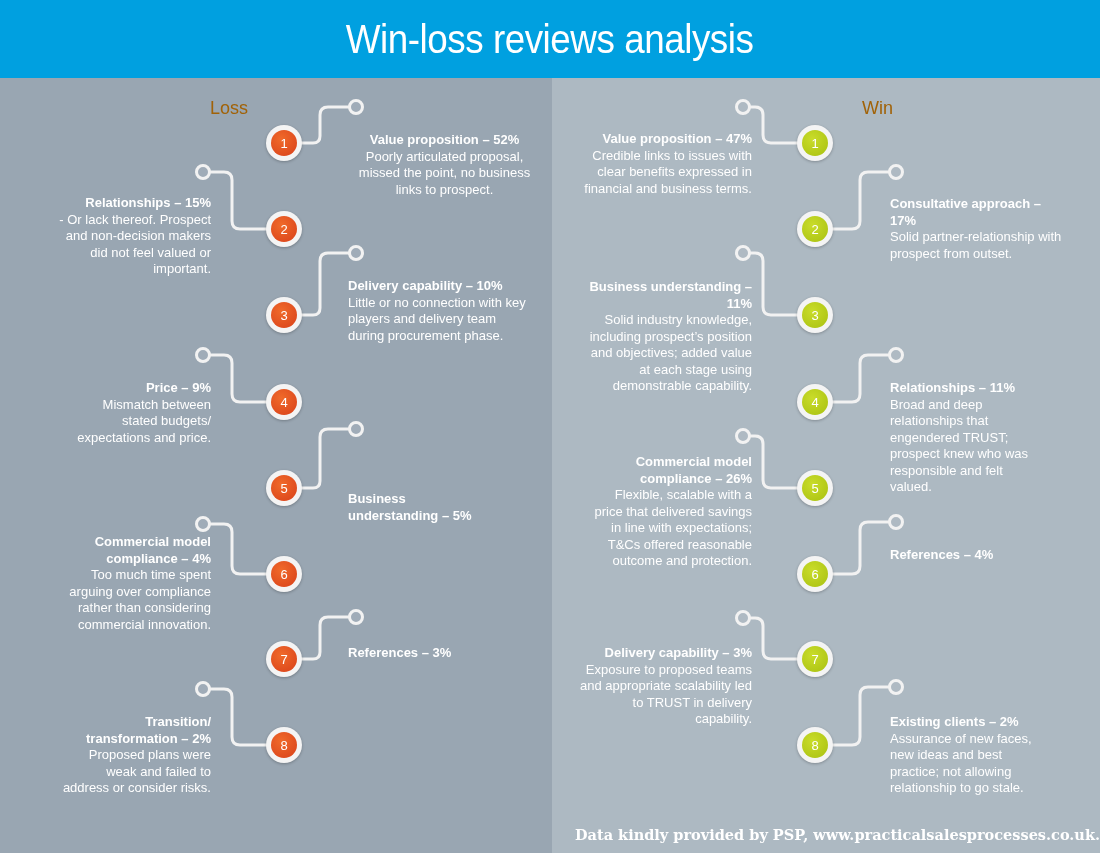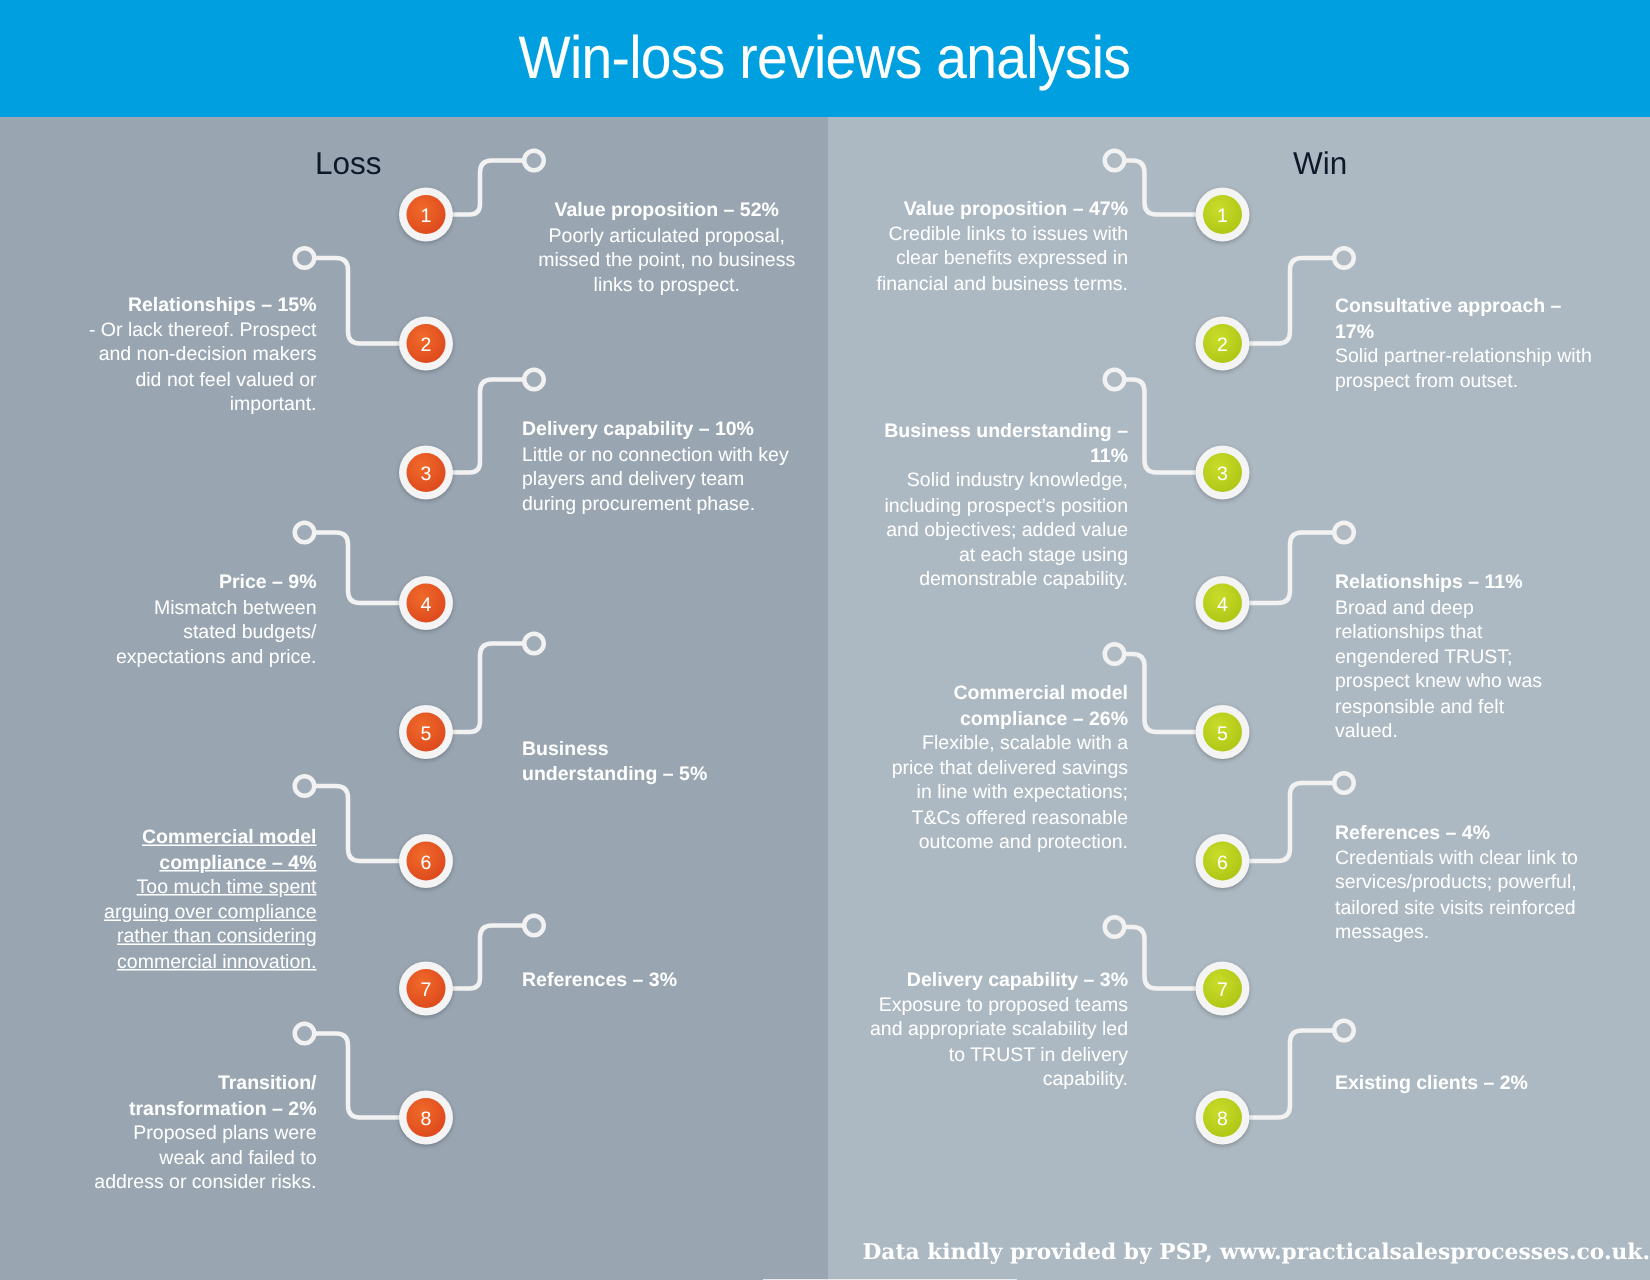--- a/index.html
+++ b/index.html
@@ -1,21 +1,21 @@
 <!DOCTYPE html>
 <html><head>
 <meta charset="utf-8">
 <style>
   html, body { margin: 0; padding: 0; }
   body { width: 1100px; height: 853px; position: relative; overflow: hidden; font-family: "Liberation Sans", sans-serif; }
   .header { position: absolute; left: 0; top: 0; width: 1100px; height: 78px; background: #00a0e0; display: flex; align-items: center; justify-content: center; }
   .header h1 { margin: 0; color: #ffffff; font-family: "Liberation Sans", sans-serif; font-weight: normal; font-size: 40px; letter-spacing: -0.5px; transform: scaleX(0.92); }
   .panel-left { position: absolute; left: 0; top: 78px; width: 552px; height: 775px; background: #99a6b2; }
   .panel-right { position: absolute; left: 552px; top: 78px; width: 548px; height: 775px; background: #adb9c2; }
-  .col-title { position: absolute; color: #0f172a; font-size: 21px; top: 98px; }
+  .col-title { position: absolute; color: #a16207; font-size: 18px; top: 98px; }
   svg.lines { position: absolute; left: 0; top: 0; width: 1100px; height: 853px; pointer-events: none; }
   .badge { position: absolute; width: 36px; height: 36px; margin-left: -18px; margin-top: -18px; border-radius: 50%; background: #f4f4f4; box-shadow: 0 1px 3px rgba(0,0,0,0.25); display: flex; align-items: center; justify-content: center; }
   .badge .dot { width: 26px; height: 26px; border-radius: 50%; color: #fff; font-size: 13px; display: flex; align-items: center; justify-content: center; }
   .badge.loss .dot { background: radial-gradient(circle at 40% 35%, #f06a2a, #d8401a); }
   .badge.win .dot { background: radial-gradient(circle at 40% 35%, #c9dc2a, #a8c010); }
   .item { position: absolute; color: #ffffff; font-size: 13px; line-height: 16.5px; }
   .item.left { text-align: right; }
   .item.right { text-align: left; }
   .item .head { font-weight: bold; display: block; }
   .item .body { display: block; }
@@ -140,21 +140,21 @@
   <span class="head">Delivery capability – 10%</span>
   <span class="body">Little or no connection with key players and delivery team during procurement phase.</span>
 </div>
 <div class="item left" style="left:70px;top:380px;width:141px;">
   <span class="head">Price – 9%</span>
   <span class="body">Mismatch between stated budgets/ expectations and price.</span>
 </div>
 <div class="item right" style="left:348px;top:455px;width:150px;margin-top:36px;">
   <span class="head">Business understanding – 5%</span>
 </div>
-<div class="item left" style="left:45px;top:550px;width:166px;text-decoration:underline;">
+<div class="item left" style="left:45px;top:534px;width:166px;">
   <span class="head">Commercial model compliance – 4%</span>
   <span class="body">Too much time spent arguing over compliance rather than considering commercial innovation.</span>
 </div>
 <div class="item right" style="left:348px;top:645px;width:170px;">
   <span class="head">References – 3%</span>
 </div>
 <div class="item left" style="left:60px;top:714px;width:151px;text-align:right;">
   <span class="head">Transition/ transformation – 2%</span>
   <span class="body">Proposed plans were weak and failed to address or consider risks.</span>
 </div>
@@ -174,23 +174,23 @@
 <div class="item right" style="left:890px;top:380px;width:150px;">
   <span class="head">Relationships – 11%</span>
   <span class="body">Broad and deep relationships that engendered TRUST; prospect knew who was responsible and felt valued.</span>
 </div>
 <div class="item left" style="left:590px;top:454px;width:162px;">
   <span class="head">Commercial model compliance – 26%</span>
   <span class="body">Flexible, scalable with a price that delivered savings in line with expectations; T&amp;Cs offered reasonable outcome and protection.</span>
 </div>
 <div class="item right" style="left:890px;top:547px;width:180px;">
   <span class="head">References – 4%</span>
-  <span class="body">Credentials with clear link to services/products; powerful, tailored site visits reinforced messages.</span>
 </div>
 <div class="item left" style="left:580px;top:645px;width:172px;">
   <span class="head">Delivery capability – 3%</span>
   <span class="body">Exposure to proposed teams and appropriate scalability led to TRUST in delivery capability.</span>
 </div>
 <div class="item right" style="left:890px;top:714px;width:150px;">
   <span class="head">Existing clients – 2%</span>
+  <span class="body">Assurance of new faces, new ideas and best practice; not allowing relationship to go stale.</span>
 </div>
 
 <div class="footer">Data kindly provided by PSP, www.practicalsalesprocesses.co.uk.</div>
 
 </body></html>

